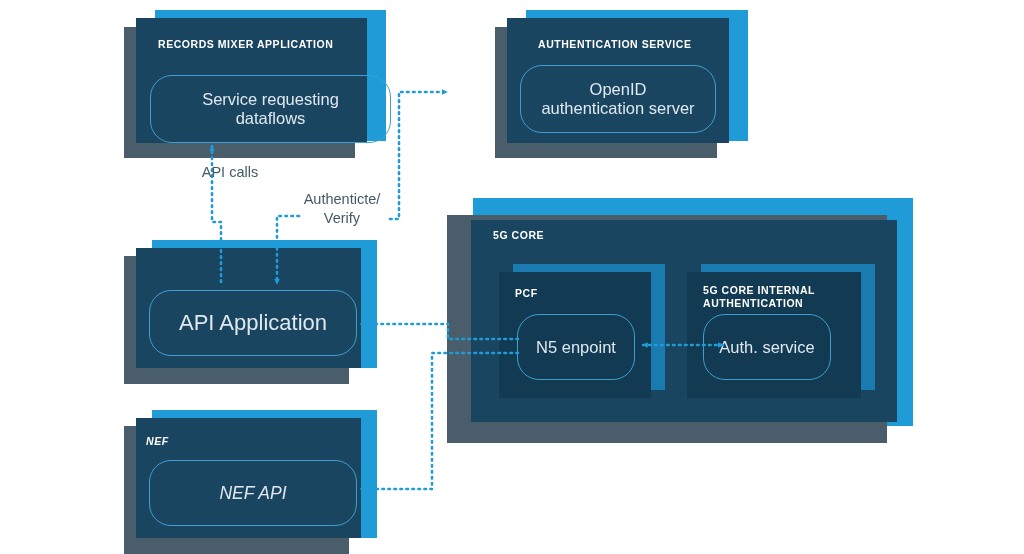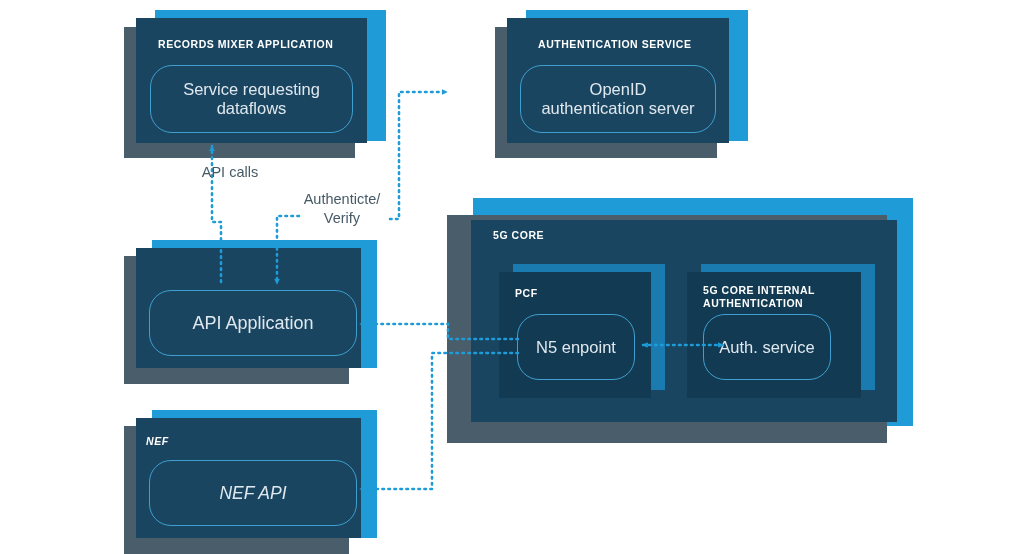--- a/index.html
+++ b/index.html
@@ -34,36 +34,36 @@
 </head>
 <body>
 
 <div id="canvas">
 
   <div class="card" style="left:124px;top:10px;width:262px;height:148px;">
     <div class="lyr-blue" style="left:31px;top:0;width:231px;height:131px;"></div>
     <div class="lyr-gray" style="left:0;top:17px;width:231px;height:131px;"></div>
     <div class="lyr-main" style="left:12px;top:8px;width:231px;height:125px;"></div>
     <div class="card-title" style="left:34px;top:28px;width:200px;font-size:10.5px;">RECORDS MIXER APPLICATION</div>
-    <div class="pill" style="left:26px;top:55px;width:203px;height:68px;font-size:16.5px;padding:0 24px;">Service requesting dataflows</div>
+    <div class="pill" style="left:26px;top:65px;width:241px;height:68px;font-size:16.5px;padding:0 24px;">Service requesting dataflows</div>
   </div>
 
   <div class="card" style="left:451px;top:10px;width:252px;height:148px;margin-left:44px;">
     <div class="lyr-blue" style="left:31px;top:0;width:222px;height:131px;"></div>
     <div class="lyr-gray" style="left:0;top:17px;width:222px;height:131px;"></div>
     <div class="lyr-main" style="left:12px;top:8px;width:222px;height:125px;"></div>
     <div class="card-title" style="left:43px;top:28px;width:200px;font-size:10.5px;">AUTHENTICATION SERVICE</div>
     <div class="pill" style="left:25px;top:55px;width:196px;height:68px;font-size:16.5px;padding:0 16px;">OpenID authentication server</div>
   </div>
 
   <div class="card" style="left:124px;top:240px;width:248px;height:143px;">
     <div class="lyr-blue" style="left:28px;top:0;width:225px;height:128px;"></div>
     <div class="lyr-gray" style="left:0;top:16px;width:225px;height:128px;"></div>
     <div class="lyr-main" style="left:12px;top:8px;width:225px;height:120px;"></div>
-    <div class="pill" style="left:25px;top:50px;width:208px;height:66px;font-size:18px;">API Application</div>
+    <div class="pill" style="left:25px;top:50px;width:208px;height:66px;font-size:22px;">API Application</div>
   </div>
 
   <div class="card" style="left:124px;top:410px;width:248px;height:143px;font-style:italic;">
     <div class="lyr-blue" style="left:28px;top:0;width:225px;height:128px;"></div>
     <div class="lyr-gray" style="left:0;top:16px;width:225px;height:128px;"></div>
     <div class="lyr-main" style="left:12px;top:8px;width:225px;height:120px;"></div>
     <div class="card-title" style="left:22px;top:25px;width:200px;font-size:10.5px;">NEF</div>
     <div class="pill" style="left:25px;top:50px;width:208px;height:66px;font-size:17.5px;">NEF API</div>
   </div>
 

